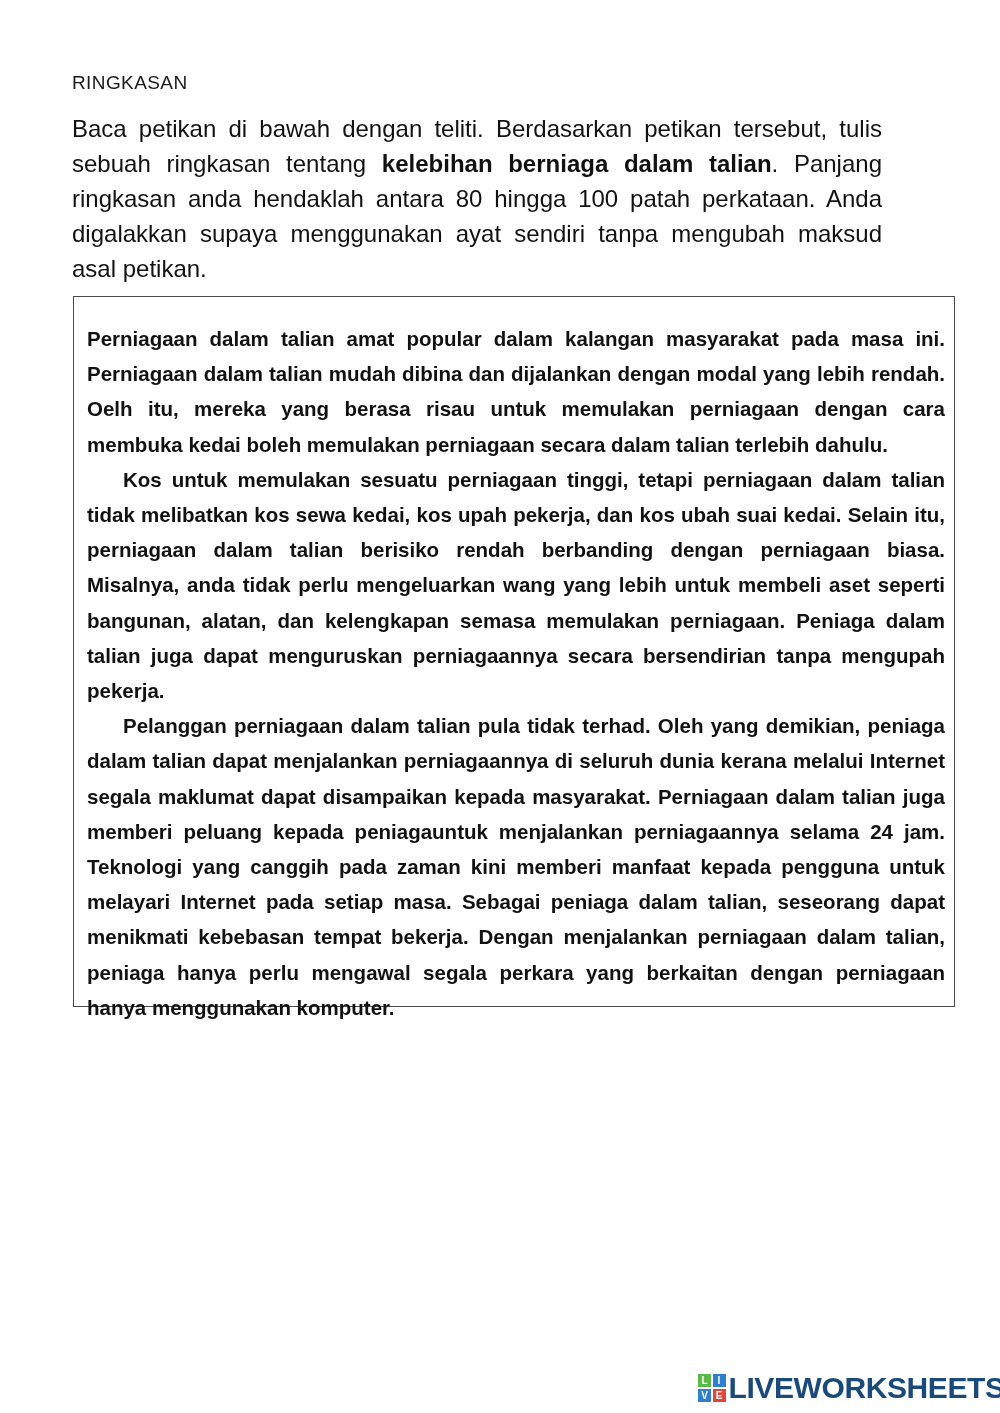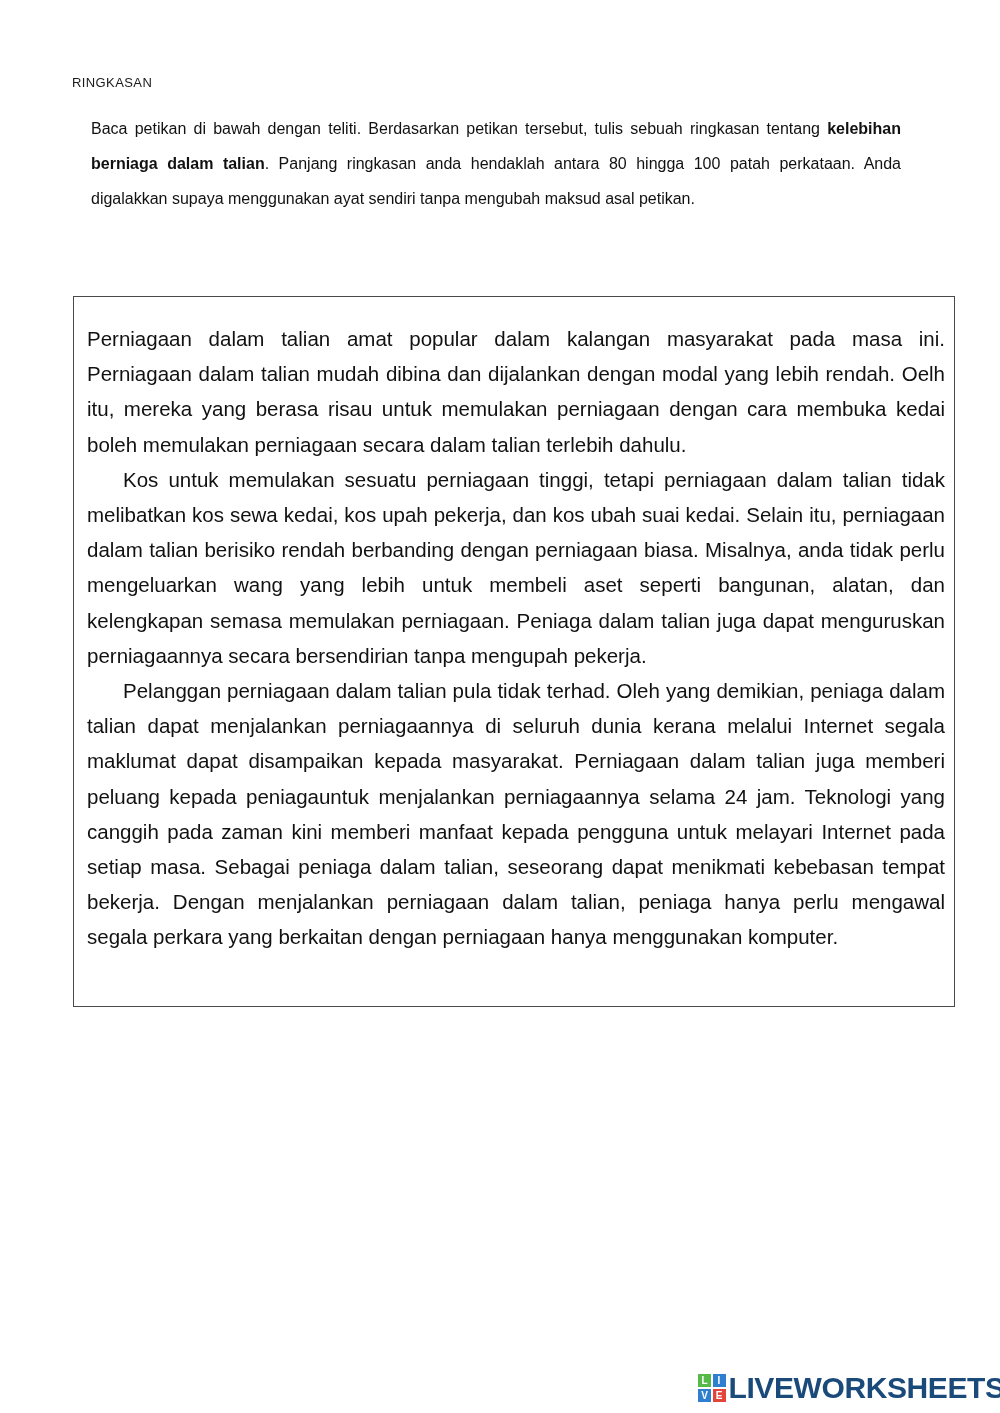--- a/index.html
+++ b/index.html
@@ -21,54 +21,54 @@
     left: 0; top: 0;
     width: 1000px;
     height: 1413px;
   }
 
   
   .section-title {
     position: absolute;
     left: 72px;
     top: 70px;
-    font-size: 13px;
+    font-size: 19px;
     line-height: 26px;
     letter-spacing: 0.4px;
     color: #1a1a1a;
     white-space: nowrap;
   }
 
   
   .instructions {
     position: absolute;
     left: 72px;
     top: 111px;
     width: 810px;
-    font-size: 16px;
+    font-size: 24px;
     line-height: 35px;
     text-align: justify;
     text-justify: inter-word;
     color: #111111;
-    margin-left: 19px;
   }
   .instructions b {
     font-weight: bold;
   }
 
   
   .passage-box {
     position: absolute;
     left: 73px;
     top: 296px;
     width: 882px;
     height: 711px;
     border: 1.6px solid #4a4a4a;
     box-sizing: border-box;
     background: #ffffff;
+    font-weight: bold;
   }
   .passage-inner {
     position: absolute;
     left: 13px;
     top: 24px;
     width: 858px;
     font-size: 20.5px;
     line-height: 35.2px;
     color: #111111;
   }

